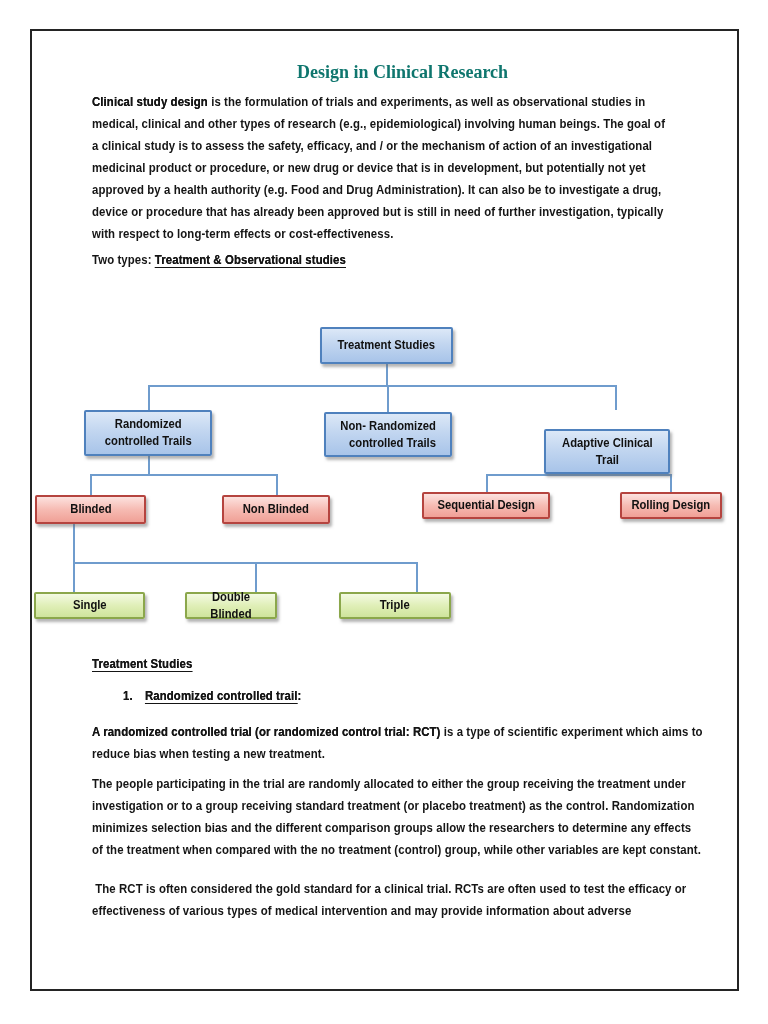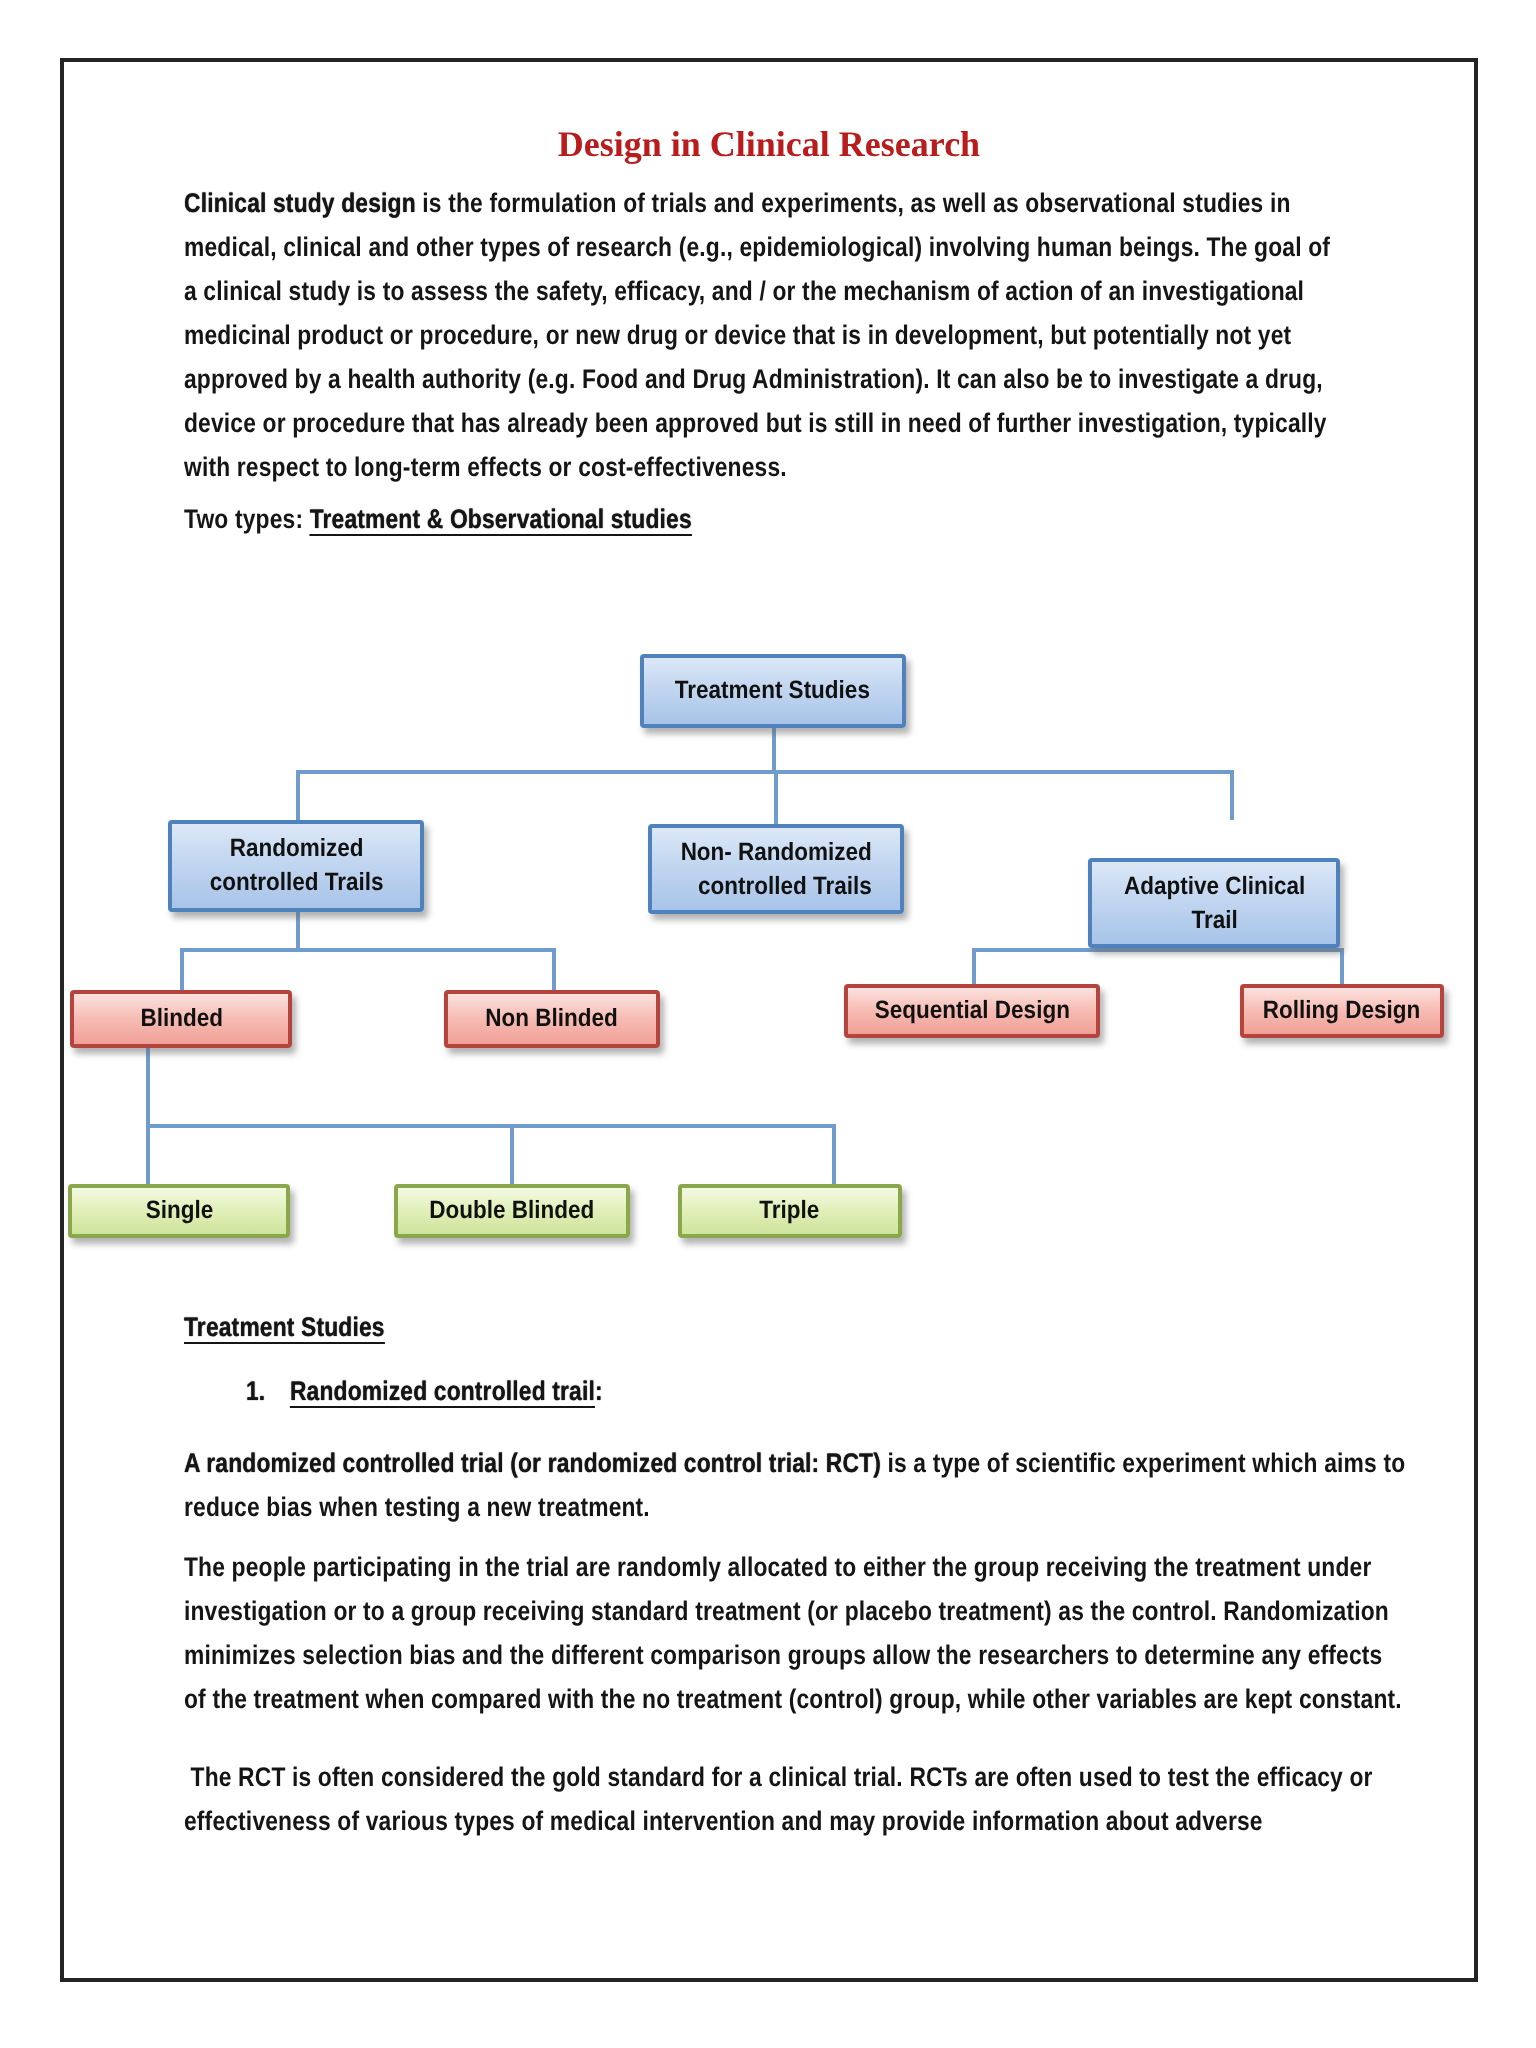--- a/index.html
+++ b/index.html
@@ -4,21 +4,21 @@
 <style>
   html,body{margin:0;padding:0;background:#ffffff;}
   .canvas{position:relative;width:768px;height:1024px;background:#ffffff;overflow:hidden;
           font-family:"Liberation Sans",sans-serif;}
   .page{position:absolute;left:30px;top:29px;width:709px;height:962px;background:#ffffff;
         border:2px solid #242424;box-sizing:border-box;}
   .tb{position:absolute;color:#151515;}
   .cond{transform-origin:0 0;transform:scaleX(0.845);font-weight:700;font-size:13.5px;
         line-height:22px;letter-spacing:0.1px;}
   .title{top:31px;left:0;width:100%;text-align:center;
-         font-family:"Liberation Serif",serif;font-weight:700;font-size:18px;color:#b91c1c;}
+         font-family:"Liberation Serif",serif;font-weight:700;font-size:18px;color:#0f766e;padding-left:18px;}
   .ul{text-decoration:underline;text-decoration-thickness:1.3px;text-underline-offset:3px;}
   .hv{text-shadow:0 0 0.6px currentColor;}
   .pre{white-space:pre-wrap;}
   
   .node{position:absolute;display:flex;align-items:center;justify-content:center;text-align:center;
         font-weight:700;font-size:12.5px;color:#111;border-radius:2px;box-sizing:border-box;}
   .node .lbl{white-space:pre-line;transform:scaleX(0.9);line-height:17px;}
   .blue {background:linear-gradient(#dce8f7,#c2d6f0 45%,#a8c4e9);border:2px solid #4f81bd;
          box-shadow:2px 3px 3px rgba(105,105,105,0.5);}
   .pink {background:linear-gradient(#fce2df,#f6bbb3 50%,#f0a096);border:2px solid #b5443f;
@@ -88,21 +88,21 @@
     </div>
     <div class="node pink" style="left:390px;top:461px;width:128px;height:27px;">
       <div class="lbl">Sequential Design</div>
     </div>
     <div class="node pink" style="left:588px;top:461px;width:102px;height:27px;justify-content:center;">
       <div class="lbl">Rolling Design</div>
     </div>
     <div class="node green" style="left:2px;top:561px;width:111px;height:27px;">
       <div class="lbl">Single</div>
     </div>
-    <div class="node green" style="left:165px;top:561px;width:118px;height:27px;">
+    <div class="node green" style="left:153px;top:561px;width:92px;height:27px;">
       <div class="lbl">Double Blinded</div>
     </div>
     <div class="node green" style="left:307px;top:561px;width:112px;height:27px;">
       <div class="lbl">Triple</div>
     </div>
 
     <div class="tb cond" style="top:622px;left:60px;width:400px;">
       <span class="ul hv">Treatment Studies</span>
     </div>
 

